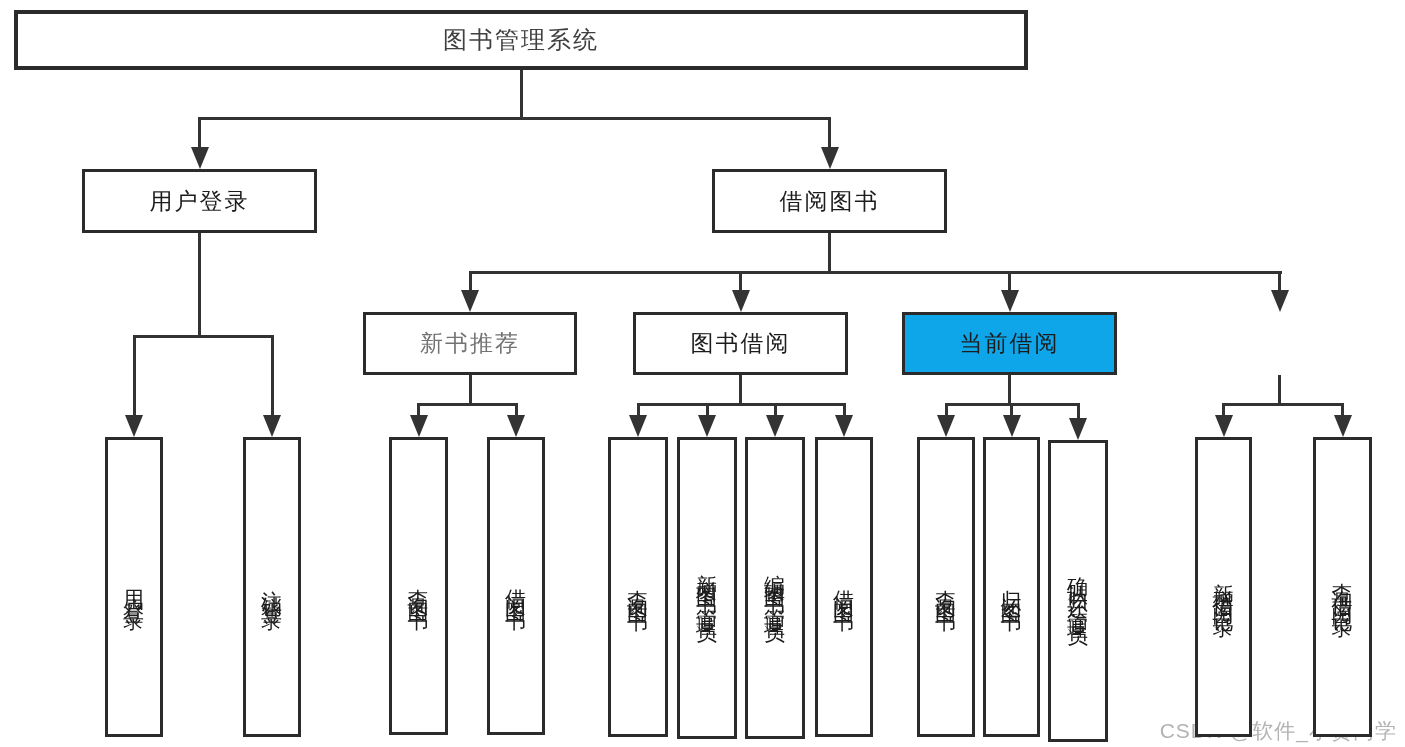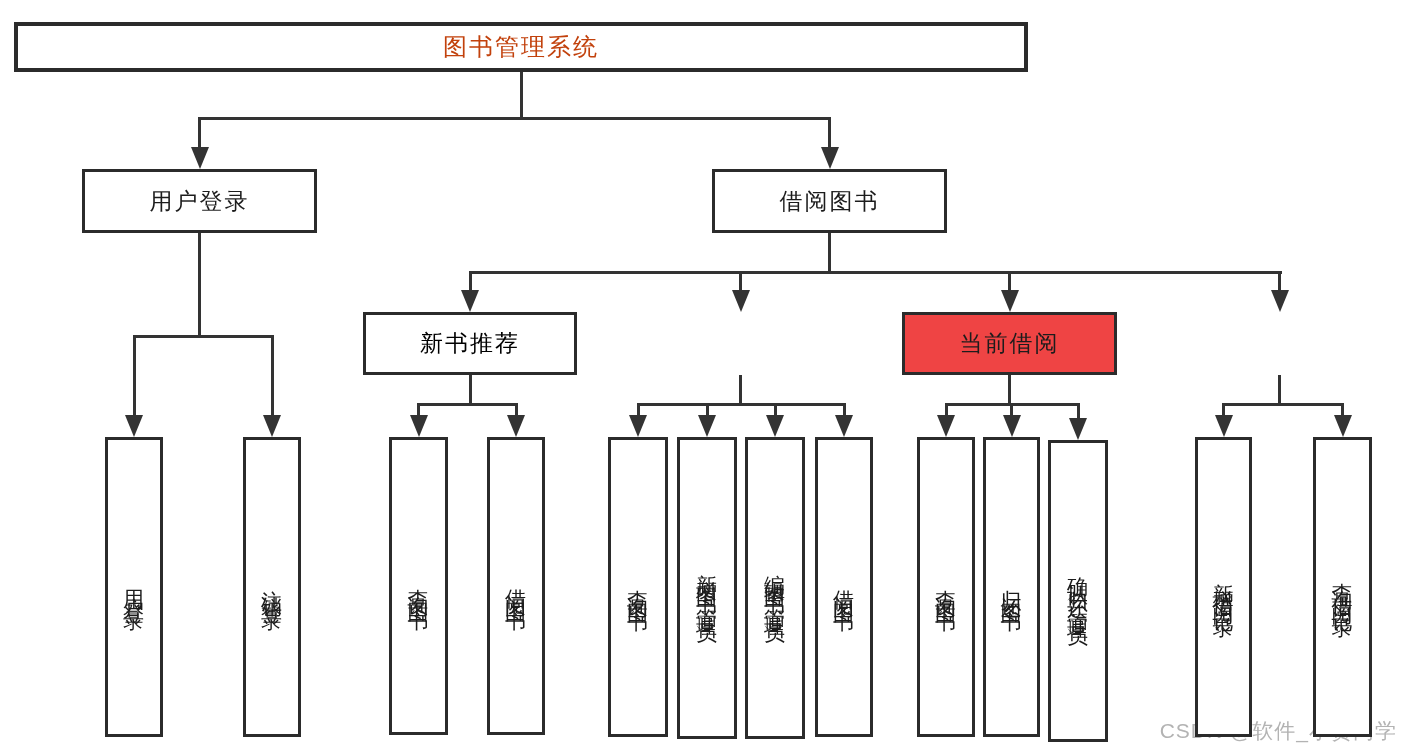--- a/index.html
+++ b/index.html
@@ -113,33 +113,36 @@
     <div class="arrow" style="left: 507px; top: 415px; border-top-color: rgb(51, 51, 51);"></div>
     <div class="arrow" style="left: 629px; top: 415px; border-top-color: rgb(51, 51, 51);"></div>
     <div class="arrow" style="left: 698px; top: 415px; border-top-color: rgb(51, 51, 51);"></div>
     <div class="arrow" style="left: 766px; top: 415px; border-top-color: rgb(51, 51, 51);"></div>
     <div class="arrow" style="left: 835px; top: 415px; border-top-color: rgb(51, 51, 51);"></div>
     <div class="arrow" style="left: 937px; top: 415px; border-top-color: rgb(51, 51, 51);"></div>
     <div class="arrow" style="left: 1002.5px; top: 415px; border-top-color: rgb(51, 51, 51);"></div>
     <div class="arrow" style="left: 1069px; top: 418px; border-top-color: rgb(51, 51, 51);"></div>
     <div class="arrow" style="left: 1214.5px; top: 415px; border-top-color: rgb(51, 51, 51);"></div>
     <div class="arrow" style="left: 1333.5px; top: 415px; border-top-color: rgb(51, 51, 51);"></div>
-    <div class="node h root" style="left: 14px; top: 22px; width: 1014px; height: 50px; border-color: rgb(43, 43, 43); background: rgb(255, 255, 255); color: #c2410c;">
+    <div class="node h root" style="left: 14px; top: 10px; width: 1014px; height: 60px; border-color: rgb(43, 43, 43); background: rgb(255, 255, 255); color: #404040;">
       <span>图书管理系统</span>
     </div>
     <div class="node h" style="left: 82px; top: 169px; width: 235px; height: 64px; border-color: rgb(43, 43, 43); background: rgb(255, 255, 255); color: rgb(28, 28, 28);">
       <span>用户登录</span>
     </div>
     <div class="node h" style="left: 712px; top: 169px; width: 235px; height: 64px; border-color: rgb(43, 43, 43); background: rgb(255, 255, 255); color: rgb(28, 28, 28);">
       <span>借阅图书</span>
     </div>
-    <div class="node h" style="left: 363px; top: 312px; width: 214px; height: 63px; border-color: rgb(43, 43, 43); background: rgb(255, 255, 255); color: #000000;">
+    <div class="node h" style="left: 363px; top: 312px; width: 214px; height: 63px; border-color: rgb(43, 43, 43); background: rgb(255, 255, 255); color: #737373;">
       <span>新书推荐</span>
     </div>
-    <div class="node h" style="left: 902px; top: 312px; width: 215px; height: 63px; border-color: rgb(43, 43, 43); background: #ef4444; color: rgb(28, 28, 28);">
+    <div class="node h" style="left: 633px; top: 312px; width: 215px; height: 63px; border-color: rgb(43, 43, 43); background: rgb(255, 255, 255); color: rgb(28, 28, 28);">
+      <span>图书借阅</span>
+    </div>
+    <div class="node h" style="left: 902px; top: 312px; width: 215px; height: 63px; border-color: rgb(43, 43, 43); background: #0ea5e9; color: rgb(28, 28, 28);">
       <span>当前借阅</span>
     </div>
     <div class="node v" style="left: 105px; top: 437px; width: 58px; height: 300px; border-color: rgb(43, 43, 43); background: rgb(255, 255, 255); color: rgb(28, 28, 28);">
       <span>用户登录</span>
     </div>
     <div class="node v" style="left: 243px; top: 437px; width: 58px; height: 300px; border-color: rgb(43, 43, 43); background: rgb(255, 255, 255); color: rgb(28, 28, 28);">
       <span>注销登录</span>
     </div>
     <div class="node v" style="left: 389px; top: 437px; width: 59px; height: 298px; border-color: rgb(43, 43, 43); background: rgb(255, 255, 255); color: rgb(28, 28, 28);">
       <span>查询图书</span>

